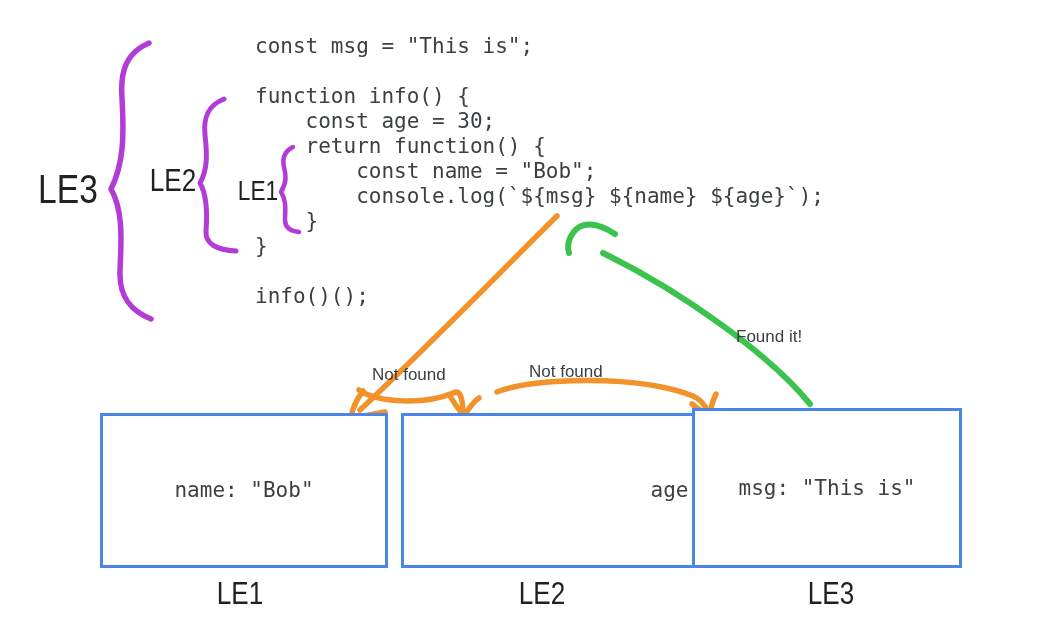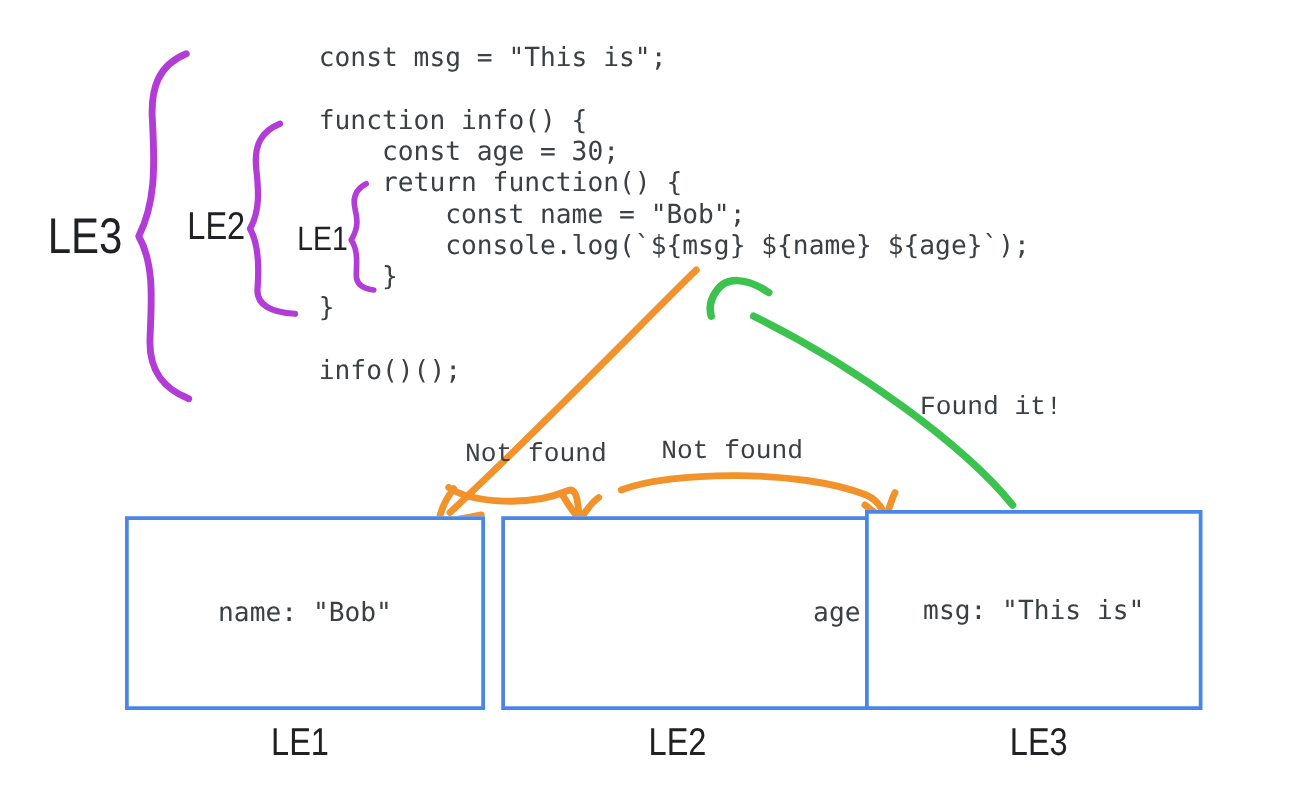--- a/index.html
+++ b/index.html
@@ -18,22 +18,22 @@
   .code{position:absolute;left:255px;top:34px;font-family:"DejaVu Sans Mono",monospace;
         font-size:21px;line-height:25px;color:var(--codetext,#3c4043);white-space:pre;}
   .code-line{height:25px;}
 
   .scope-label{position:absolute;color:var(--labeltext,#202124);
         transform:translateX(-50%) scaleX(0.84);white-space:nowrap;}
   .sl-le3{left:68px;top:167px;font-size:40px;}
   .sl-le2{left:173px;top:163px;font-size:31px;}
   .sl-le1{left:258px;top:176px;font-size:27px;}
 
-  .ann{position:absolute;font-family:Liberation Mono, monospace;font-size:21px;
-       color:var(--codetext,#3c4043);white-space:pre;}
+  .ann{position:absolute;font-family:Liberation Sans, sans-serif;font-size:17px;
+       color:var(--codetext,#3c4043);white-space:pre;margin-top:12px;}
   .ann-nf1{left:372px;top:353px;}
   .ann-nf2{left:529px;top:350px;}
   .ann-found{left:736px;top:315px;}
 
   .env-box{position:absolute;background:#fff;border:3px solid var(--blue,#4a86e8);
        display:flex;flex-direction:column;align-items:center;justify-content:center;gap:0;}
   .env-line{font-family:"DejaVu Sans Mono",monospace;font-size:21px;line-height:25px;
        color:var(--codetext,#3c4043);white-space:pre;}
   .box1{left:100px;top:413px;width:288px;height:155px;}
   .box2{left:401px;top:413px;width:341px;height:155px;align-items:flex-end;}

